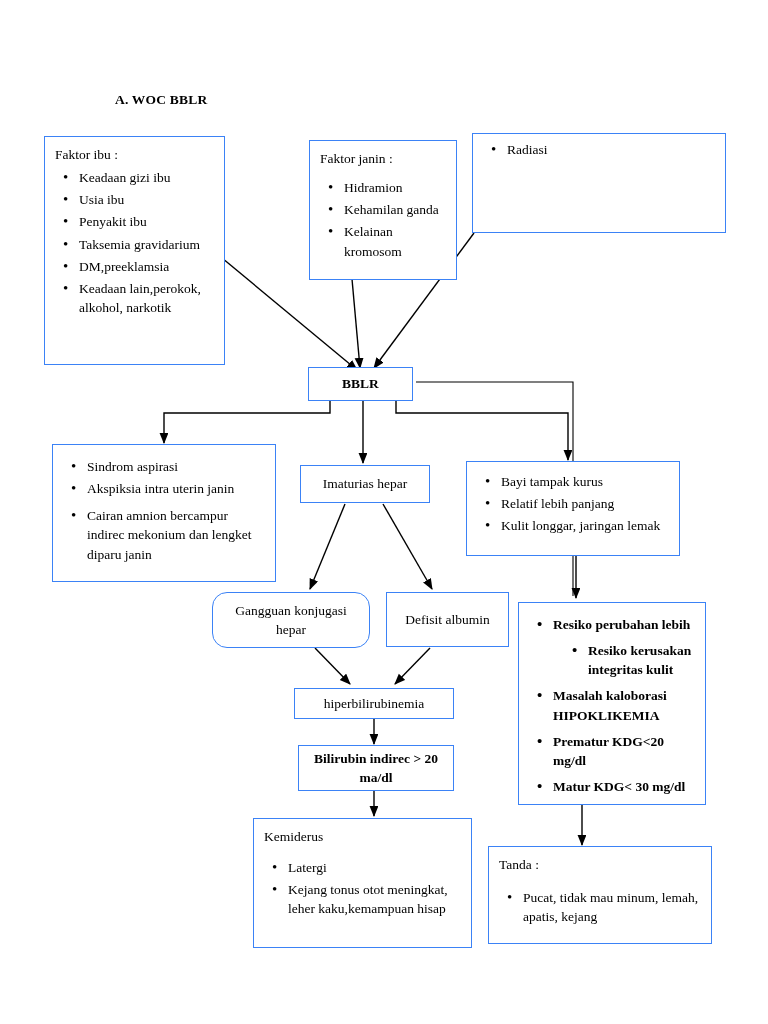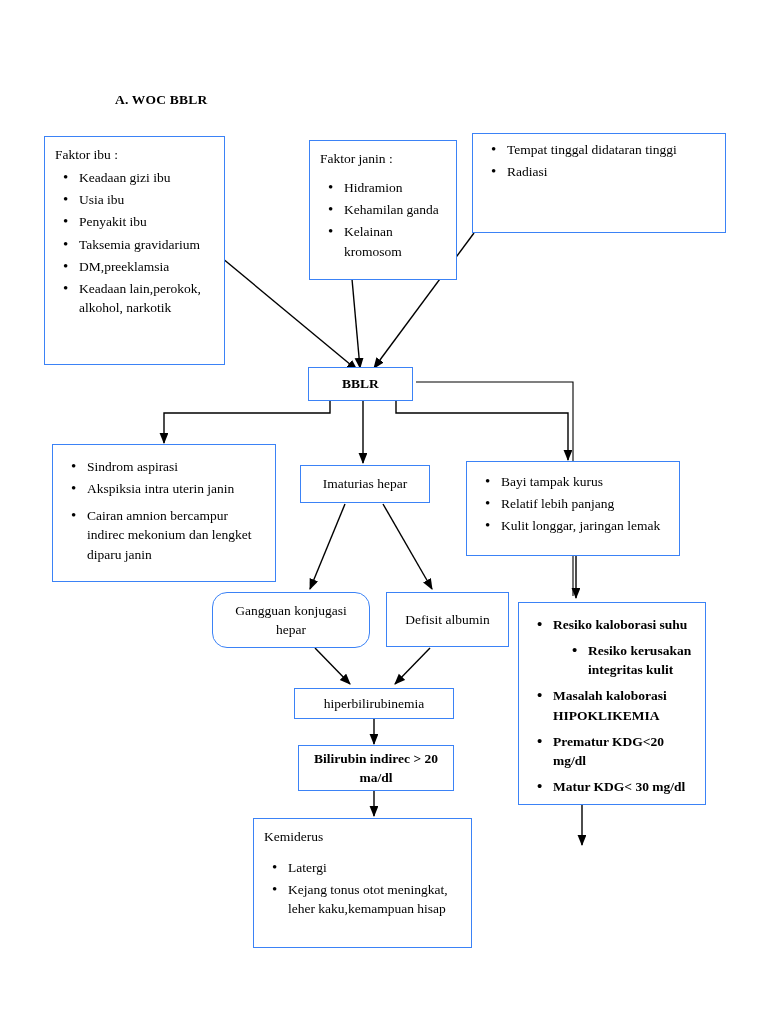--- a/index.html
+++ b/index.html
@@ -137,21 +137,20 @@
     <span class="hdr">Faktor janin :</span>
     <ul class="bullets" style="padding-top:8px;">
       <li>Hidramion</li>
       <li>Kehamilan ganda</li>
       <li>Kelainan kromosom</li>
     </ul>
   </div>
 
   <div class="node clip" style="left:472px; top:133px; width:254px; height:100px;">
     <ul class="bullets" style="padding-top:6px;">
-      <li>Tempat tinggal didataran tinggi</li>
       <li>Radiasi</li>
     </ul>
   </div>
 
   <div class="node" style="left:308px; top:367px; width:105px; height:34px;">
     <div class="ctr bold">BBLR</div>
   </div>
 
   <div class="node clip" style="left:52px; top:444px; width:224px; height:138px;">
     <ul class="bullets" style="padding-top:12px;">
@@ -176,21 +175,21 @@
   <div class="node" style="left:212px; top:592px; width:158px; height:56px;border-radius:15px;">
     <div class="ctr">Gangguan konjugasi hepar</div>
   </div>
 
   <div class="node" style="left:386px; top:592px; width:123px; height:55px;">
     <div class="ctr">Defisit albumin</div>
   </div>
 
   <div class="node clip" style="left:518px; top:602px; width:188px; height:203px;">
     <ul class="bullets" style="padding-top:12px;">
-      <li class="bold">Resiko kaloborasi suhu</li>
+      <li class="bold">Resiko perubahan lebih</li>
       <li class="bold" style="margin-top:7px;margin-left:35px;">Resiko kerusakan integritas kulit</li>
       <li class="bold" style="margin-top:7px;">Masalah kaloborasi HIPOKLIKEMIA</li>
       <li class="bold" style="margin-top:7px;">Prematur KDG&lt;20 mg/dl</li>
       <li class="bold" style="margin-top:7px;">Matur KDG&lt; 30 mg/dl</li>
     </ul>
   </div>
 
   <div class="node" style="left:294px; top:688px; width:160px; height:31px;">
     <div class="ctr">hiperbilirubinemia</div>
   </div>
@@ -200,14 +199,20 @@
   </div>
 
   <div class="node clip" style="left:253px; top:818px; width:219px; height:130px;">
     <span class="hdr">Kemiderus</span>
     <ul class="bullets" style="padding-top:10px;">
       <li>Latergi</li>
       <li>Kejang tonus otot meningkat, leher kaku,kemampuan hisap</li>
     </ul>
   </div>
 
+  <div class="node clip" style="left:488px; top:846px; width:224px; height:98px;">
+    <span class="hdr">Tanda :</span>
+    <ul class="bullets" style="padding-top:12px;">
+      <li>Pucat, tidak mau minum, lemah, apatis, kejang</li>
+    </ul>
+  </div>
 
 </div>
 
 </body></html>

